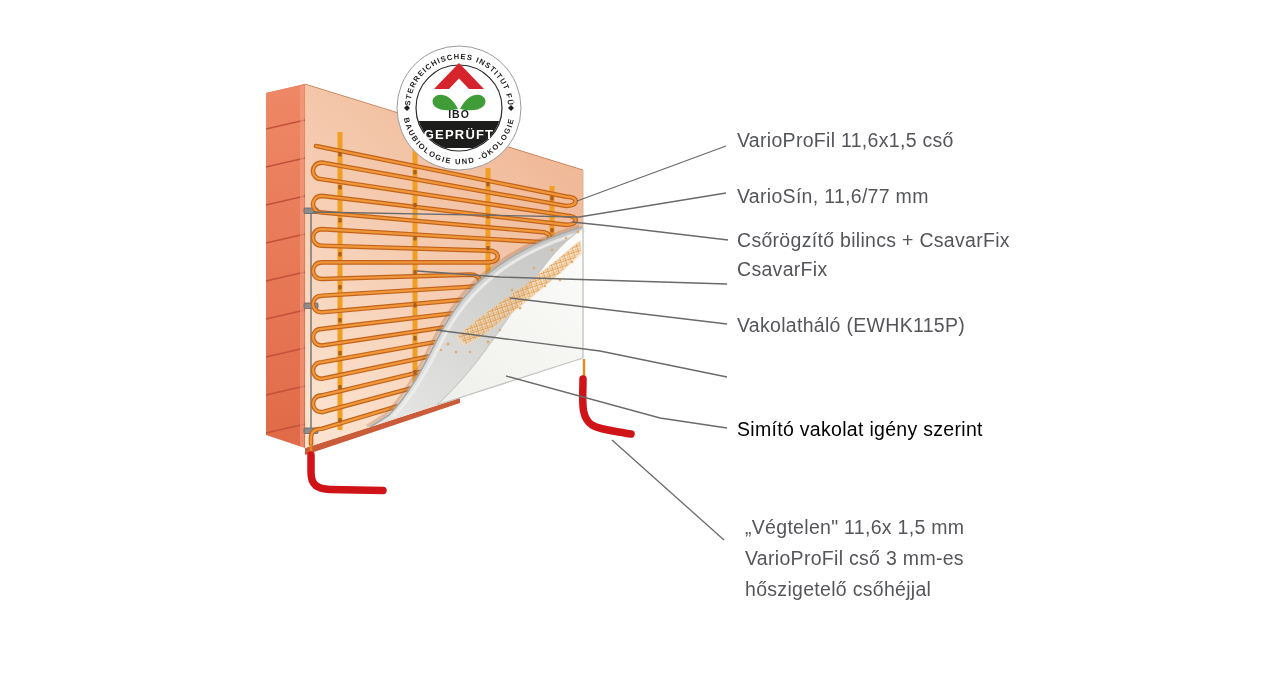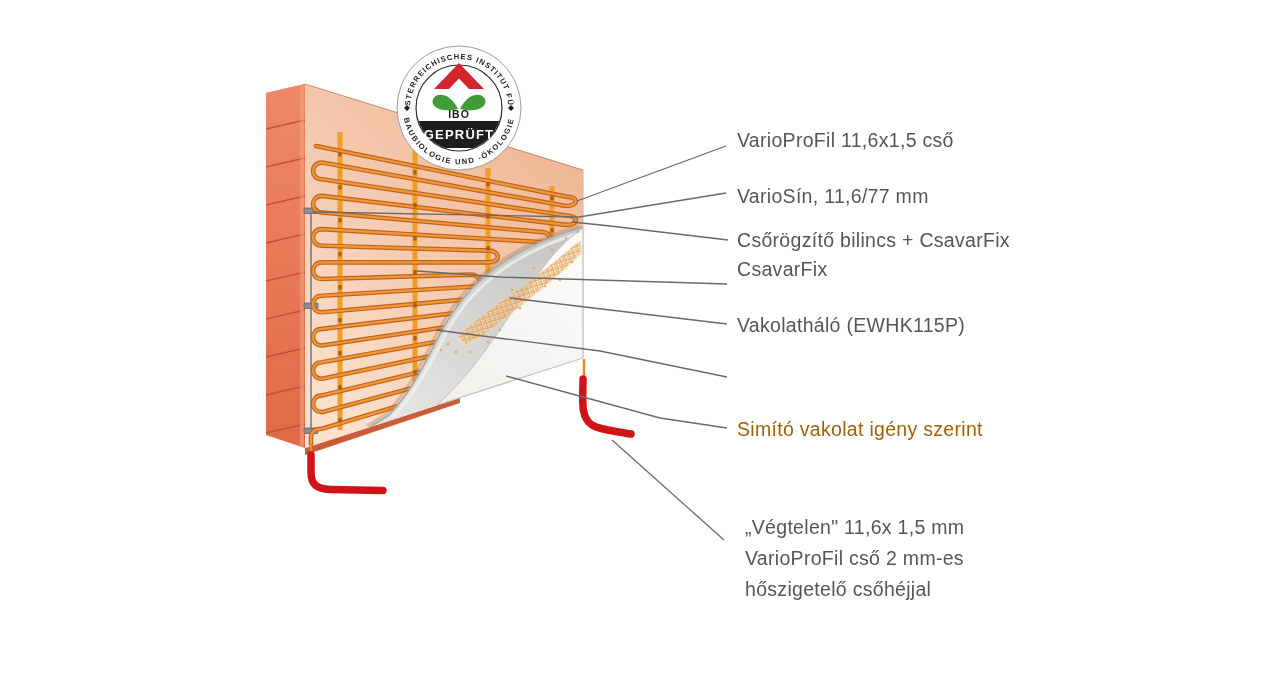--- a/index.html
+++ b/index.html
@@ -5,21 +5,21 @@
   html,body{margin:0;padding:0;background:#ffffff;}
   .canvas{
     position:relative;width:1280px;height:674px;background:#ffffff;overflow:hidden;
     font-family:"Liberation Sans","DejaVu Sans",sans-serif;
   }
   .canvas svg{position:absolute;left:0;top:0;}
   .callout{
     position:absolute;left:737px;height:23px;line-height:23px;
     font-size:19.5px;letter-spacing:.3px;color:#55565a;white-space:nowrap;
   }
-  .callout.muted{color:#a16207;}
+  .callout.muted{color:#000000;}
   .para{
     position:absolute;left:745px;top:512px;
     font-size:19.5px;letter-spacing:.3px;color:#55565a;line-height:31px;white-space:nowrap;
   }
   .ring-text{font-size:7.6px;font-weight:bold;letter-spacing:1.05px;fill:#1d1d1b;}
   .ring-text-b{font-size:7.6px;font-weight:bold;letter-spacing:1.5px;fill:#1d1d1b;}
 </style>
 </head>
 <body>
 
@@ -205,17 +205,17 @@
 
   <div class="callout" style="top:129px">VarioProFil 11,6x1,5 cső</div>
   <div class="callout" style="top:185px">VarioSín, 11,6/77 mm</div>
   <div class="callout" style="top:229px">Csőrögzítő bilincs + CsavarFix</div>
   <div class="callout" style="top:258px">CsavarFix</div>
   <div class="callout" style="top:314px">Vakolatháló (EWHK115P)</div>
   <div class="callout muted" style="top:418px">Simító vakolat igény szerint</div>
 
   <div class="para">
     <div>„Végtelen" 11,6x 1,5 mm</div>
-    <div>VarioProFil cső 2 mm-es</div>
+    <div>VarioProFil cső 3 mm-es</div>
     <div>hőszigetelő csőhéjjal</div>
   </div>
 
 </div>
 
 </body></html>

